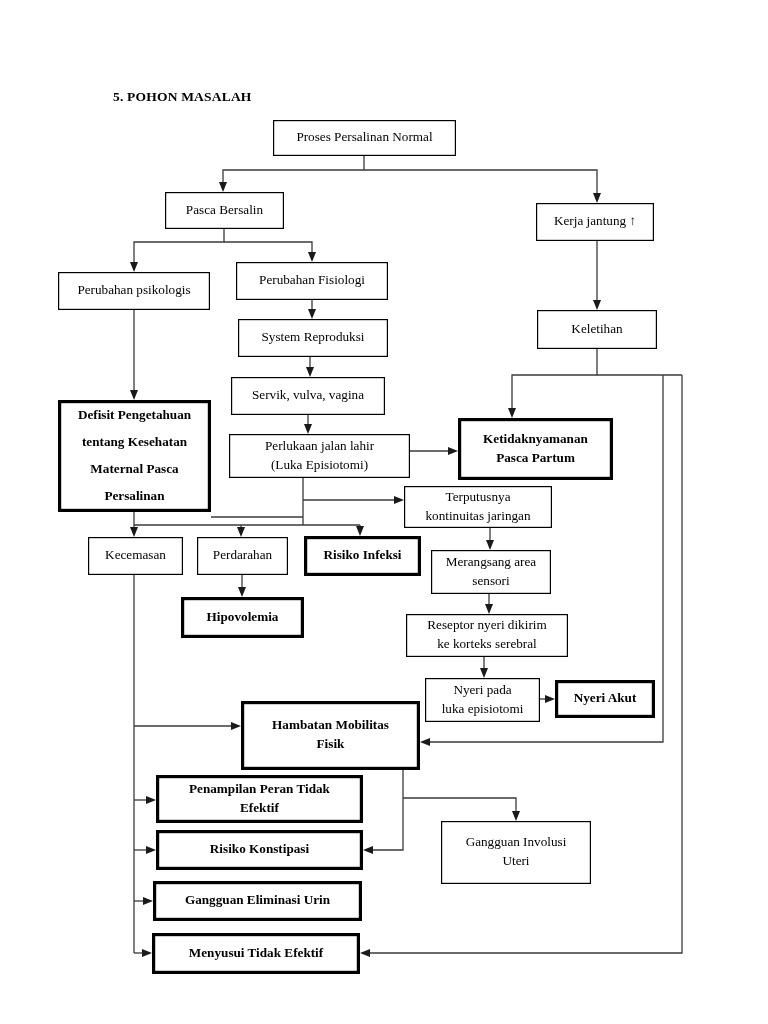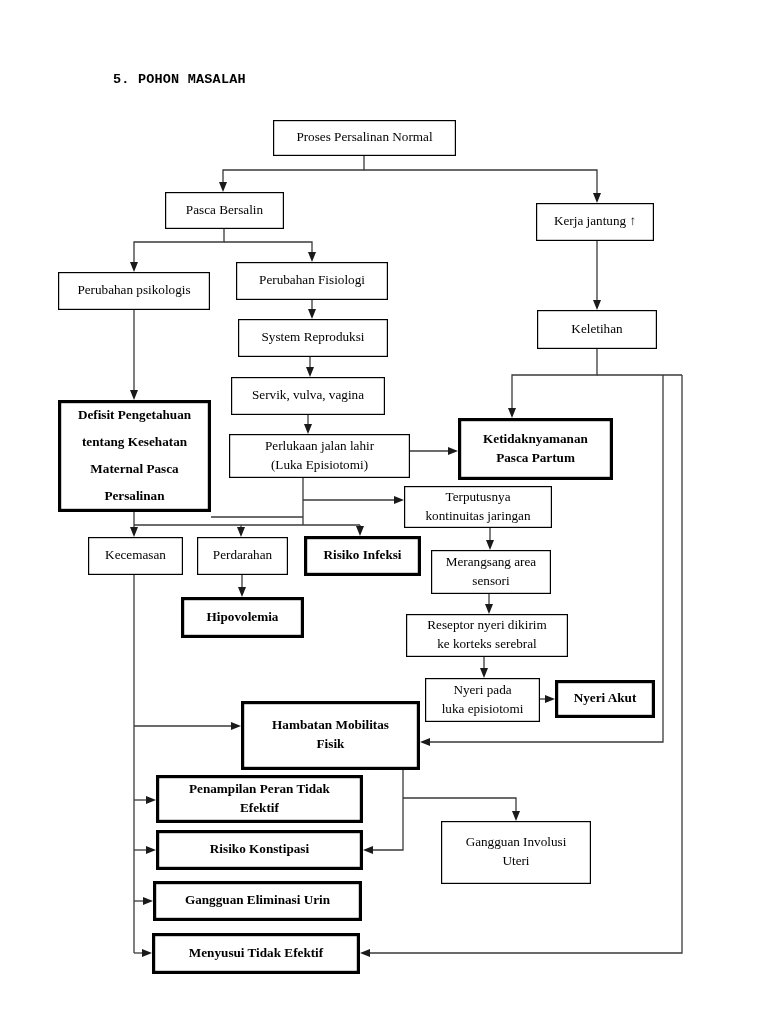--- a/index.html
+++ b/index.html
@@ -17,26 +17,25 @@
   }
   #page {
     position: relative;
     width: 768px;
     height: 1024px;
     background: #ffffff;
   }
   #page-title {
     position: absolute;
     left: 113px;
-    top: 72px;
+    top: 89px;
     font-size: 13.5px;
     font-weight: bold;
     letter-spacing: 0.2px;
     white-space: nowrap;
-    font-family: Liberation Mono, monospace;
   }
   #chart-svg {
     position: absolute;
     left: 0;
     top: 0;
     width: 768px;
     height: 1024px;
   }
   .node-rect {
     fill: #ffffff;

